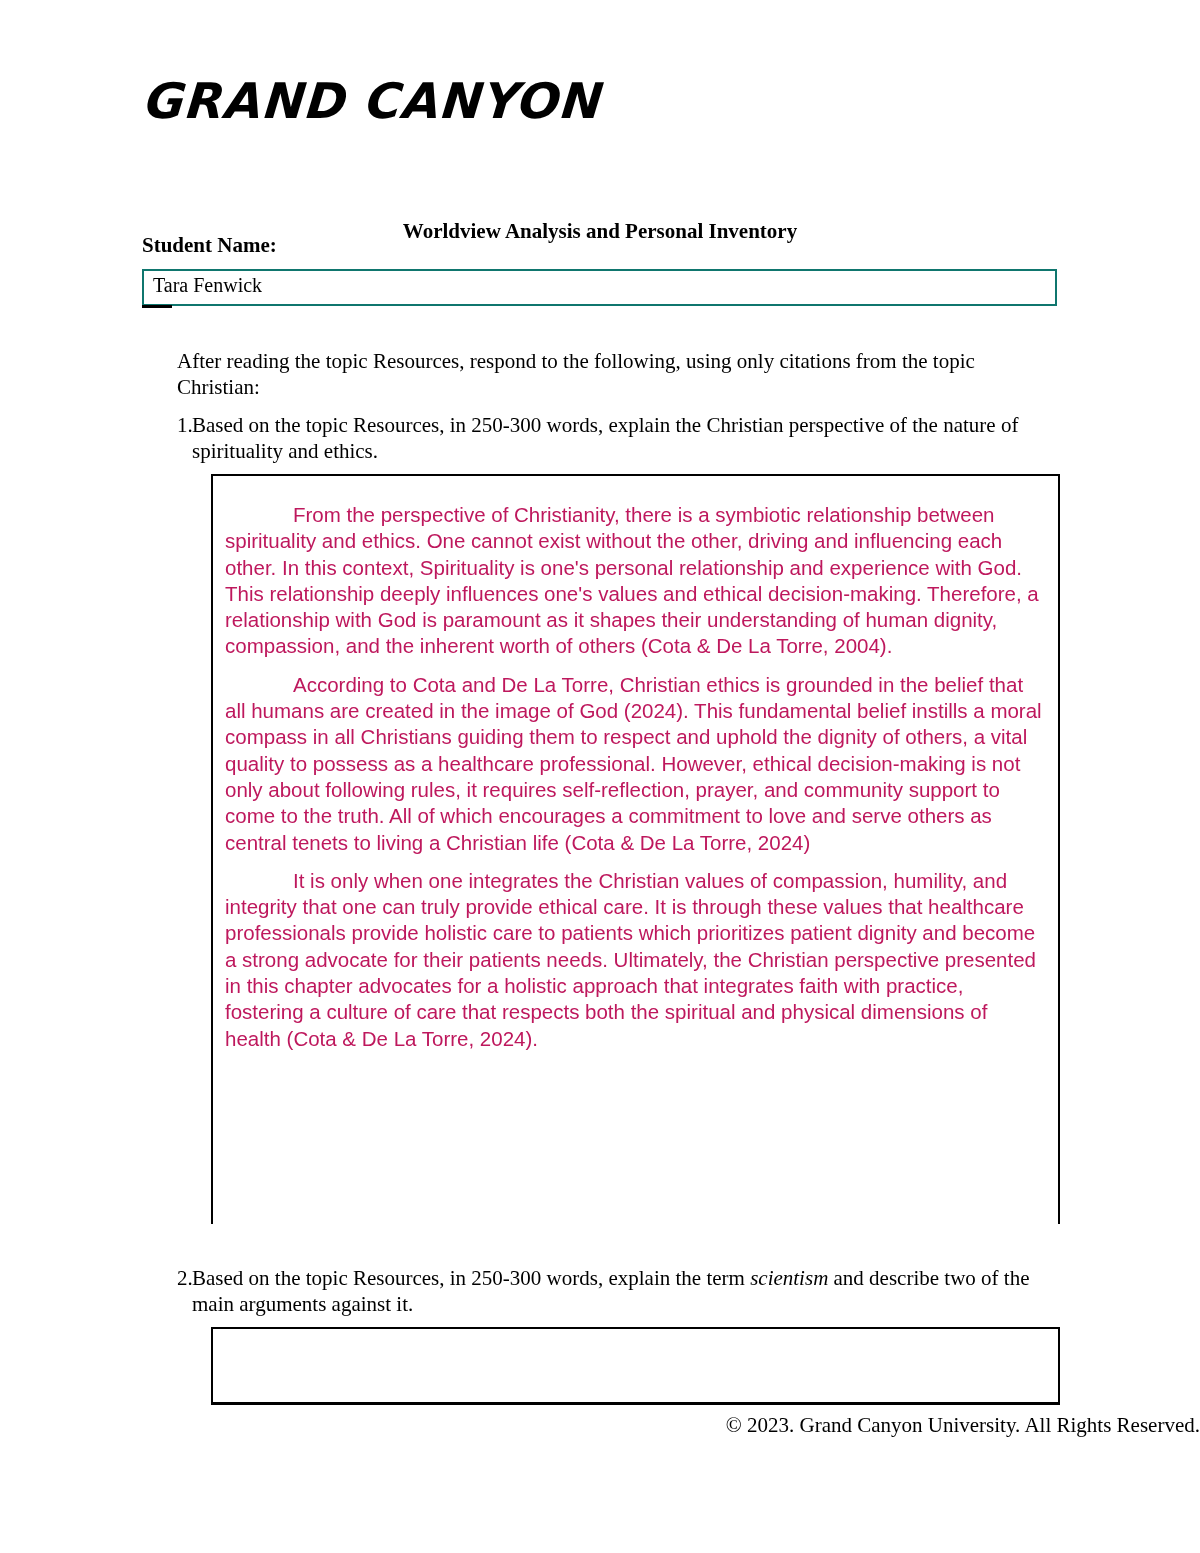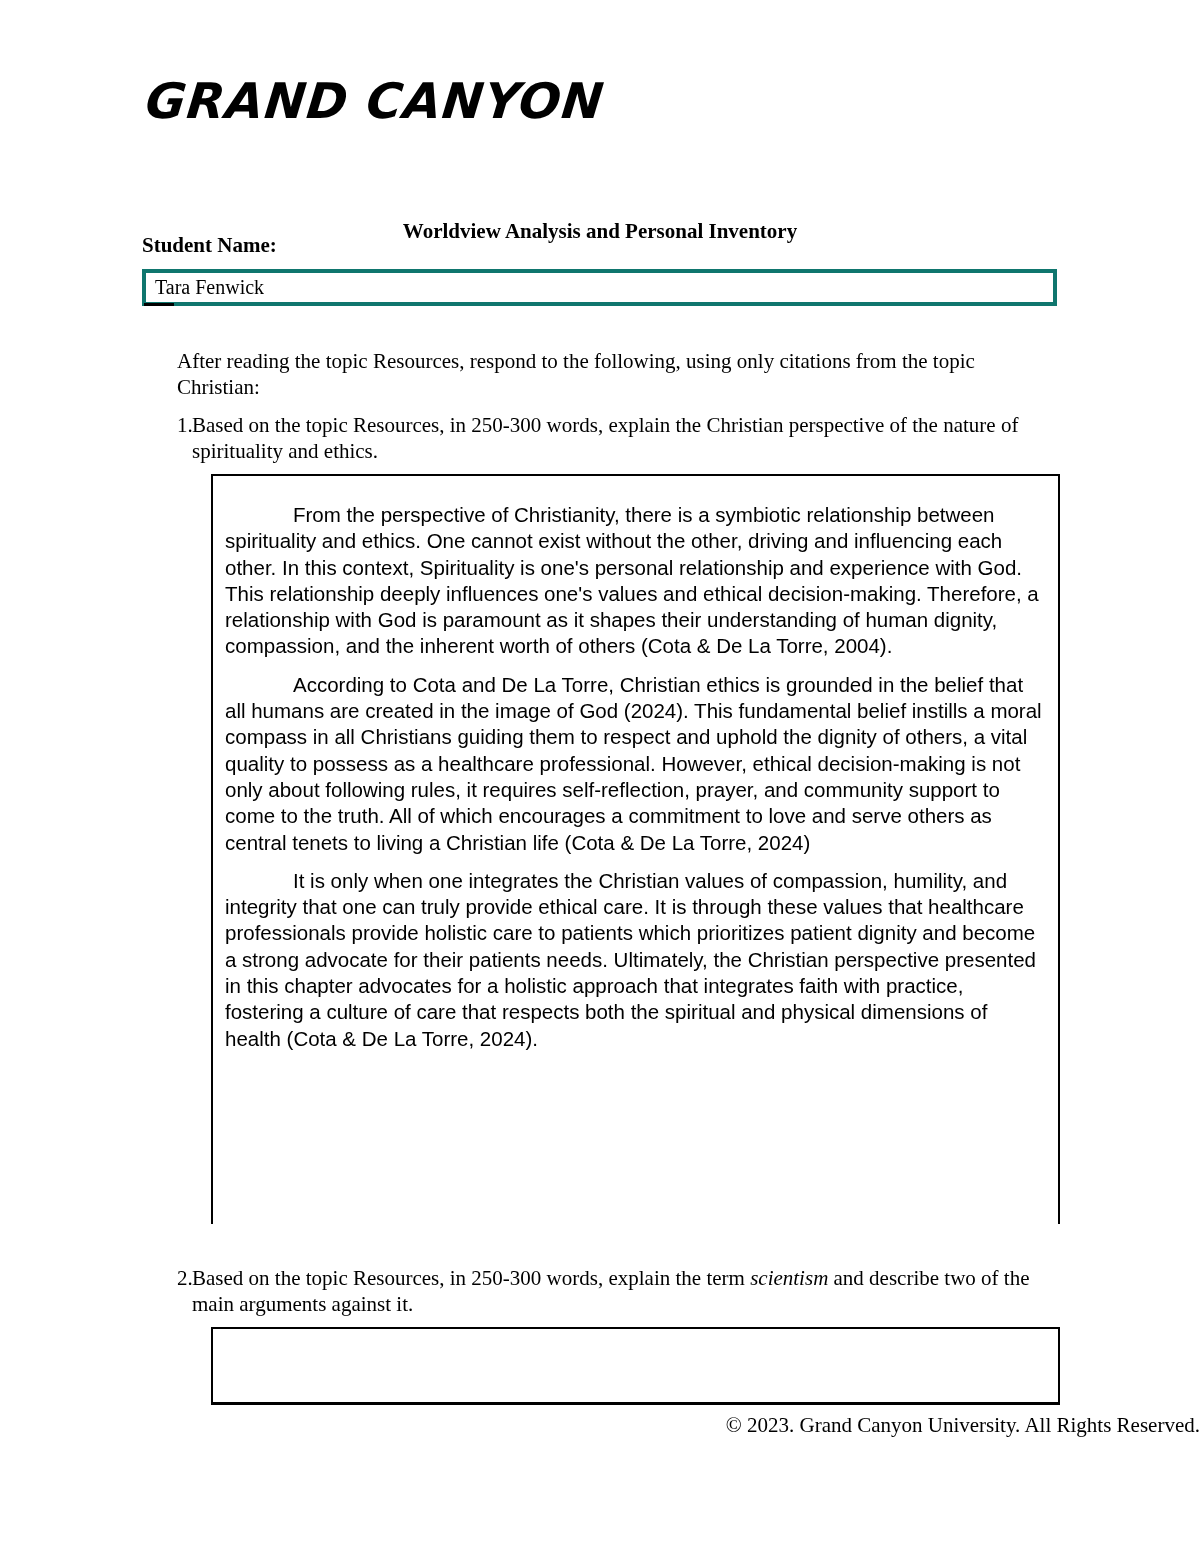--- a/index.html
+++ b/index.html
@@ -21,40 +21,40 @@
   .serif { font-family: "Liberation Serif", serif; }
   .sans { font-family: "Liberation Sans", sans-serif; }
 
   .doc-title {
     position: absolute; left: 0; width: 1200px; top: 195px; text-align: center;
     font-size: 21px; font-weight: bold; margin-top: 24px;
   }
   .name-label { position: absolute; left: 142px; top: 233px; font-size: 21px; font-weight: bold; }
   .name-box {
     position: absolute; left: 142px; top: 269px; width: 915px; height: 37px;
-    border: 4px solid #0f766e; box-sizing: border-box;
+    border: 2px solid #0f766e; box-sizing: border-box;
   }
   .name-box .name-underline { position:absolute; left:-2px; bottom:-4px; width:30px; height:3px; background:#000; }
   .name-value { position: absolute; left: 9px; top: 3px; font-size: 20px; }
 
   .instructions { position: absolute; left: 177px; top: 348px; width: 860px; font-size: 21px; line-height: 26px; }
   .question { position: absolute; left: 177px; width: 880px; font-size: 21px; line-height: 26px; }
   .question .qnum { position: absolute; left: 0; top: 0; }
   .question .qtext { margin-left: 15px; }
   .q1 { top: 412px; }
   .q2 { top: 1265px; }
 
   .answer-box-1 {
     position: absolute; left: 211px; top: 474px; width: 849px; height: 750px;
     border-top: 2px solid #000; border-left: 2px solid #000; border-right: 2px solid #000;
     box-sizing: border-box;
   }
   .answer-text {
     position: absolute; left: 12px; top: 26px; width: 820px;
-    font-size: 20.5px; line-height: 26.3px; color: #000000;
+    font-size: 20.5px; line-height: 26.3px; color: #be185d;
   }
   .answer-text p { margin: 0 0 12px 0; text-indent: 68px; }
 
   .answer-box-2 {
     position: absolute; left: 211px; top: 1327px; width: 849px; height: 78px;
     border: 2px solid #000; border-bottom-width: 3px; box-sizing: border-box;
   }
   .footer { position: absolute; left: 0; width: 1200px; top: 1413px; text-align: right; font-size: 21px; }
   em { font-style: italic; }
 </style>

